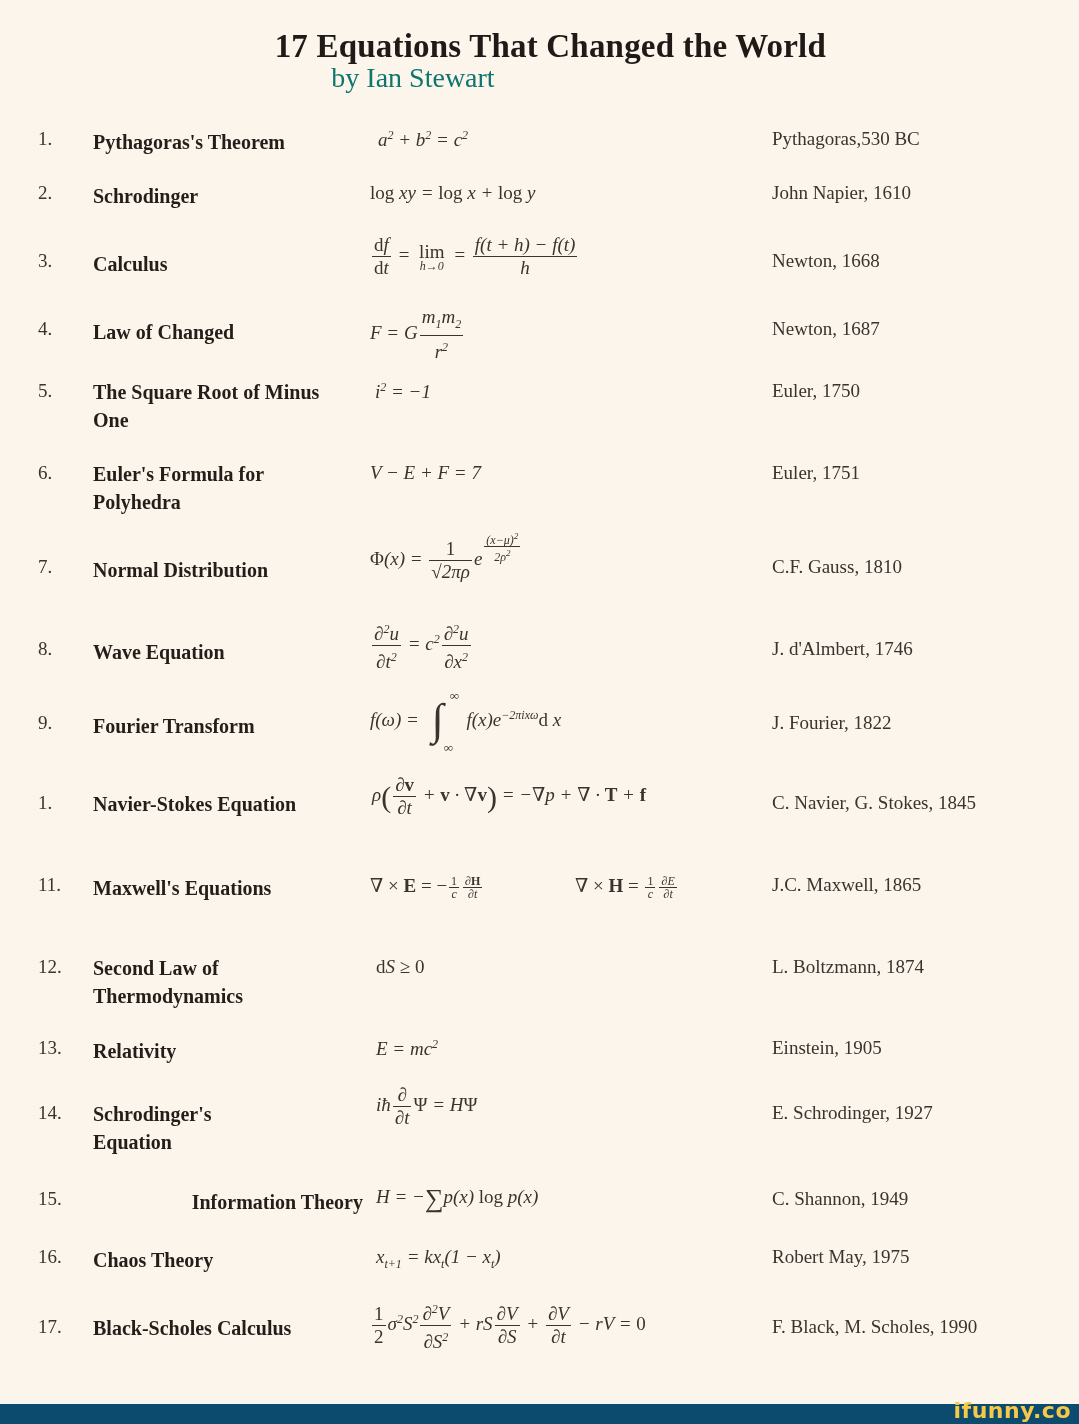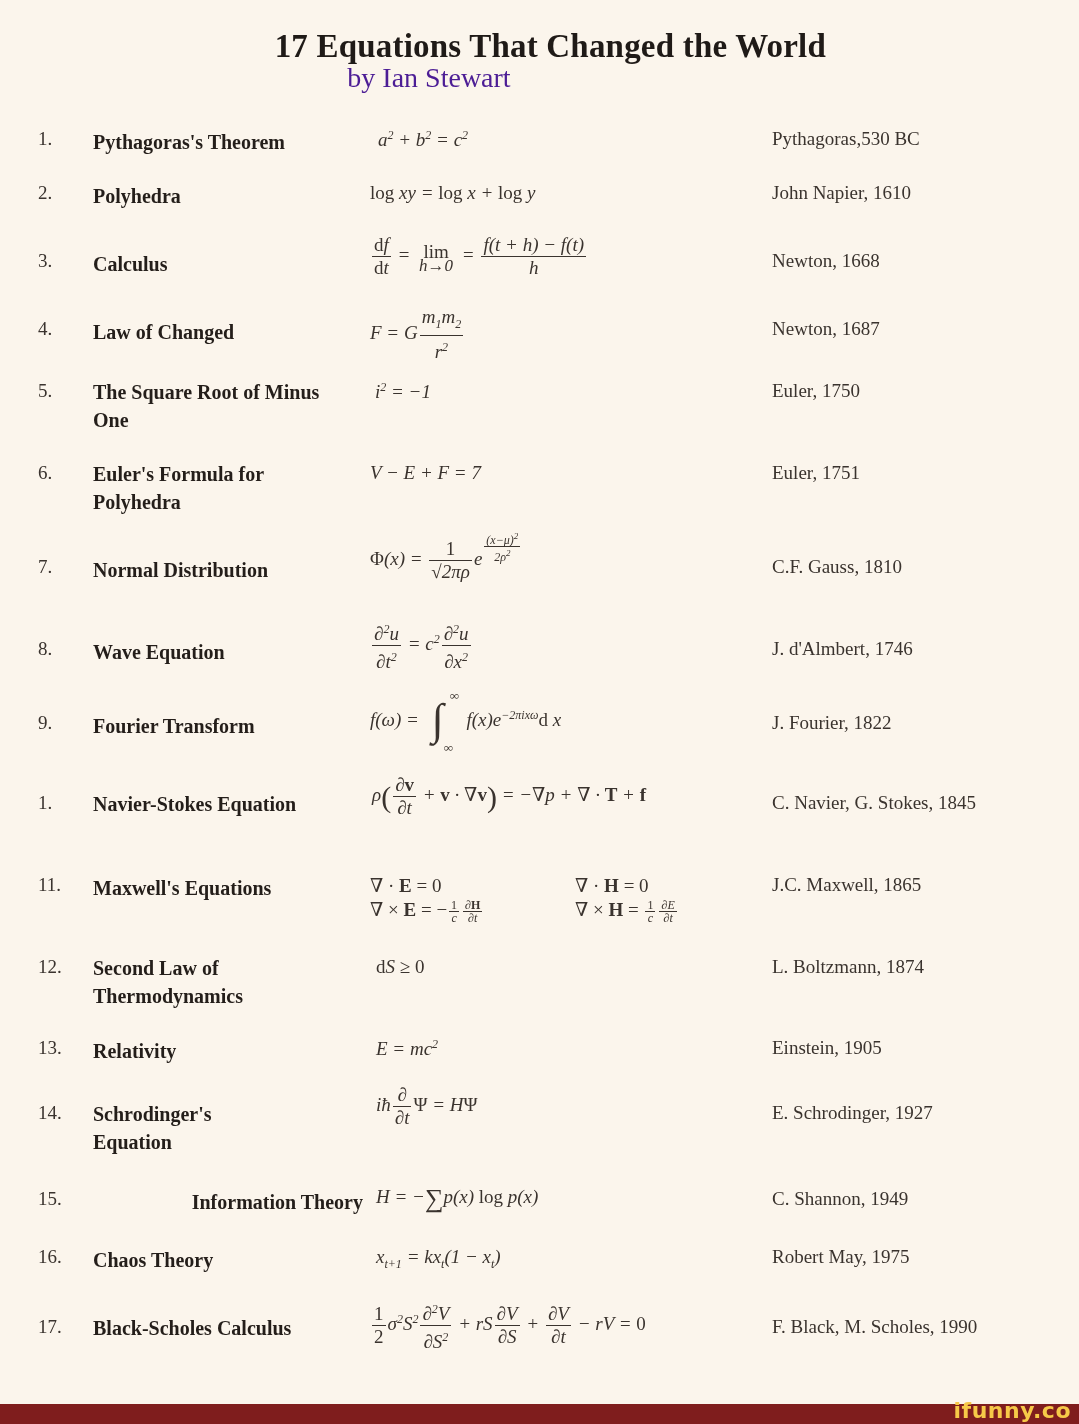--- a/index.html
+++ b/index.html
@@ -3,62 +3,62 @@
 <meta charset="utf-8">
 <style>
   html, body { margin:0; padding:0; }
   body {
     width:1079px; height:1424px; position:relative; overflow:hidden;
     background:#fbf5ec; color:#2b2622;
     font-family:"Liberation Serif","DejaVu Serif",serif;
   }
   .title { position:absolute; left:0; width:826px; top:28px; text-align:right;
     font-size:33px; font-weight:bold; color:#1f1a17; letter-spacing:0.2px; }
-  .subtitle { position:absolute; left:16px; width:826px; top:62px; text-align:center;
-    font-size:28px; color:#4c1d95; }
+  .subtitle { position:absolute; left:0; width:826px; top:62px; text-align:center;
+    font-size:28px; color:#0f766e; }
   .row { position:absolute; left:0; width:1079px; }
   .num { position:absolute; left:38px; width:34px; font-size:19px; color:#3a332e; }
   .name { position:absolute; left:93px; width:260px; font-size:20px; font-weight:bold; line-height:28px; color:#241e1a; }
   .eq { position:absolute; left:370px; font-size:19px; font-style:italic; color:#3a332e; white-space:nowrap; }
   .eq .up { font-style:normal; }
   .who { position:absolute; left:772px; font-size:19px; color:#3a332e; white-space:nowrap; }
   sup, sub { font-size:12px; }
   .frac { display:inline-block; vertical-align:middle; text-align:center; margin:0 2px; }
   .frac > span { display:block; line-height:22px; padding:0 2px; }
   .frac > span.top { border-bottom:1px solid #3a332e; }
   .frac.sm > span { font-size:12px; line-height:12px; }
   .lim { display:inline-block; vertical-align:middle; text-align:center; margin:0 4px; font-style:normal; }
   .lim span { display:block; line-height:18px; }
-  .lim span.under { font-size:17px; font-style:italic; line-height:10px; }
+  .lim span.under { font-size:12px; font-style:italic; line-height:10px; }
   .big { font-size:30px; font-style:normal; vertical-align:middle; }
   .intg { display:inline-block; vertical-align:middle; position:relative; width:30px; height:56px; margin:0 4px; }
   .intg .s { position:absolute; left:4px; top:2px; font-size:44px; font-style:italic; line-height:48px; }
   .intg .hi { position:absolute; left:22px; top:-6px; font-size:13px; }
   .intg .lo { position:absolute; left:16px; bottom:-6px; font-size:13px; }
   .bold { font-weight:bold; font-style:normal; }
-  .footer { position:absolute; left:0; top:1404px; width:1079px; height:20px; background:#7f1d1d; }
+  .footer { position:absolute; left:0; top:1404px; width:1079px; height:20px; background:#0c4a6e; }
   .logo { position:absolute; right:8px; top:-6px; font-family:"DejaVu Sans",sans-serif; font-weight:bold;
     font-size:22px; color:#f7c948; letter-spacing:0.5px; }
 </style>
 </head>
 <body>
 
 <div class="title">17 Equations That Changed the World</div>
 <div class="subtitle">by Ian Stewart</div>
 
 <div class="row" style="top:128px;">
   <div class="num">1.</div>
   <div class="name" style="width:270px;">Pythagoras's Theorem</div>
   <div class="eq" style="left:378px;">a<sup>2</sup> + b<sup>2</sup> = c<sup>2</sup></div>
   <div class="who">Pythagoras,530 BC</div>
 </div>
 
 <div class="row" style="top:182px;">
   <div class="num">2.</div>
-  <div class="name">Polyhedra</div>
+  <div class="name">Schrodinger</div>
   <div class="eq"><span class="up">log</span> xy = <span class="up">log</span> x + <span class="up">log</span> y</div>
   <div class="who">John Napier, 1610</div>
 </div>
 
 <div class="row" style="top:250px;">
   <div class="num">3.</div>
   <div class="name">Calculus</div>
   <div class="eq" style="top:-16px;">
     <span class="frac"><span class="top"><span class="up">d</span>f</span><span><span class="up">d</span>t</span></span>
     = <span class="lim"><span>lim</span><span class="under">h→0</span></span> =
@@ -123,21 +123,20 @@
   <div class="eq" style="top:-18px; left:372px;">
     ρ<span class="big">(</span><span class="frac"><span class="top"><span class="bold">∂v</span></span><span>∂t</span></span> + <span class="bold">v</span> · <span class="up">∇</span><span class="bold">v</span><span class="big">)</span> = −<span class="up">∇</span>p + <span class="up">∇</span> · <span class="bold">T</span> + <span class="bold">f</span>
   </div>
   <div class="who">C. Navier, G. Stokes, 1845</div>
 </div>
 
 <div class="row" style="top:874px;">
   <div class="num">11.</div>
   <div class="name" style="width:270px;">Maxwell's Equations</div>
   <div class="eq" style="font-style:normal; line-height:24px;">
-    <div><span style="display:inline-block;width:205px;">∇ · <b>E</b> = 0</span>∇ · <b>H</b> = 0</div>
     <div><span style="display:inline-block;width:205px;">∇ × <b>E</b> = −<span class="frac sm"><span class="top">1</span><span><i>c</i></span></span><span class="frac sm"><span class="top">∂<b>H</b></span><span>∂<i>t</i></span></span></span>∇ × <b>H</b> = <span class="frac sm"><span class="top">1</span><span><i>c</i></span></span><span class="frac sm"><span class="top">∂<i>E</i></span><span>∂<i>t</i></span></span></div>
   </div>
   <div class="who">J.C. Maxwell, 1865</div>
 </div>
 
 <div class="row" style="top:956px;">
   <div class="num">12.</div>
   <div class="name" style="top:-2px; width:240px;">Second Law of Thermodynamics</div>
   <div class="eq" style="left:376px;"><span class="up">d</span>S ≥ <span class="up">0</span></div>
   <div class="who">L. Boltzmann, 1874</div>

